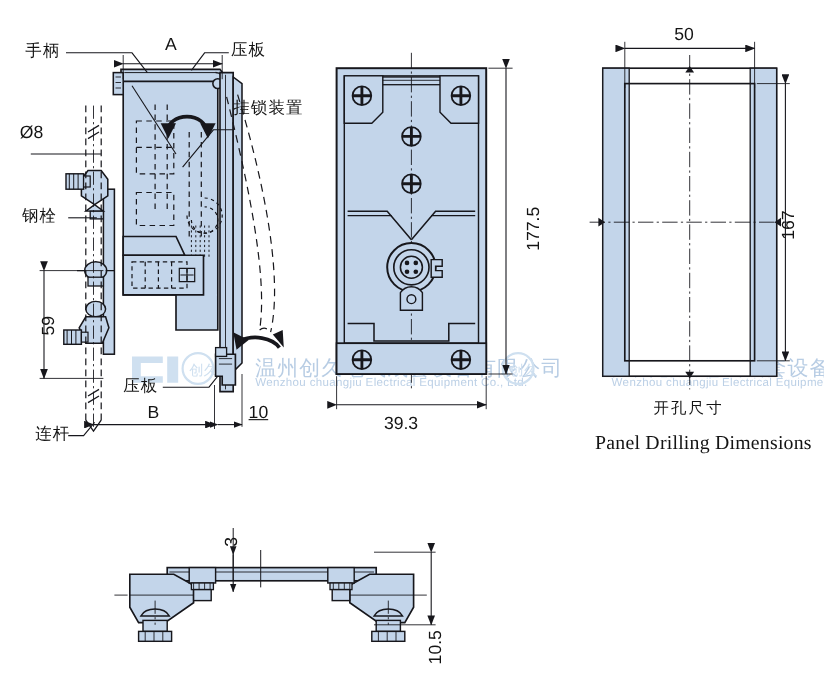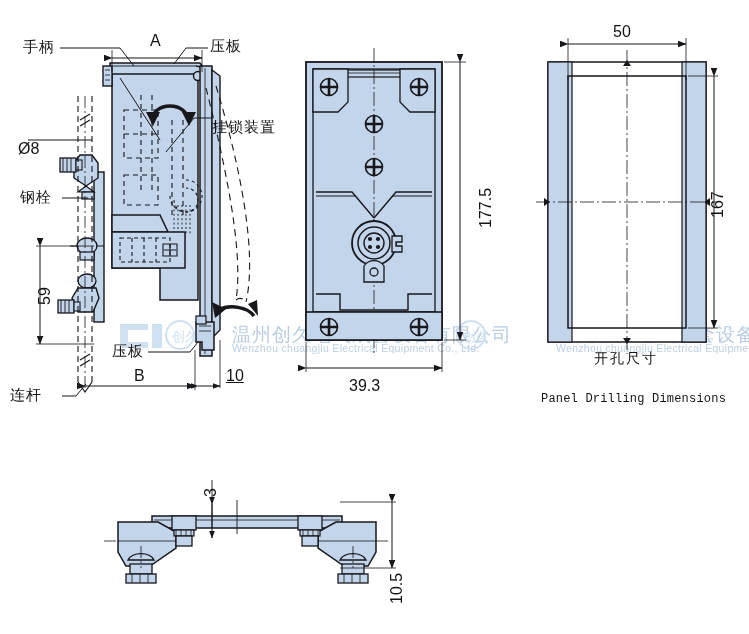--- a/index.html
+++ b/index.html
@@ -5,21 +5,21 @@
   html,body{margin:0;padding:0;background:#ffffff;}
   body{width:749px;height:634px;position:relative;overflow:hidden;
        font-family:"Liberation Sans","DejaVu Sans",sans-serif;color:#1b1b1b;}
   #stage{position:absolute;inset:0;width:749px;height:634px;}
   svg.layer{position:absolute;left:0;top:0;width:749px;height:634px;overflow:visible;}
   .lbl{position:absolute;white-space:nowrap;color:#141414;line-height:1;}
   .cn{font-family:Liberation Serif, serif;font-size:15px;letter-spacing:1px;}
   .dim{font-family:"Liberation Sans","DejaVu Sans",sans-serif;font-size:16px;}
   .dimv{transform-origin:0 0;}
   .cap-cn{font-family:"DejaVu Sans",sans-serif;font-size:14px;letter-spacing:2px;}
-  .cap-en{font-family:Liberation Mono, monospace;font-size:12px;letter-spacing:.2px;}
+  .cap-en{font-family:Liberation Serif, serif;font-size:18px;letter-spacing:.2px;}
   .wm{position:absolute;pointer-events:none;user-select:none;}
   .wm-cn{font-family:"DejaVu Sans",sans-serif;font-size:19px;color:#b8cde4;letter-spacing:1px;white-space:nowrap;}
   .wm-en{font-family:"Liberation Sans",sans-serif;font-size:10.5px;color:#bcd0e6;letter-spacing:.3px;white-space:nowrap;}
 </style>
 </head>
 <body>
 
 <div id="stage">
 
   <div class="wm" style="left:118px;top:318px;">
@@ -283,35 +283,35 @@
 
       <path d="M212,504 v34" stroke="#17171c" stroke-width="1" marker-start="url(#ahs)" marker-end="url(#ahs)"></path>
 
       <path d="M392,502 v66" stroke="#17171c" stroke-width="1" marker-start="url(#ah)" marker-end="url(#ah)"></path>
       <path d="M340,502 h56 M340,568 h56" stroke="#17171c" stroke-width="0.8"></path>
     </g>
   </svg>
 
   <div class="lbl cn" style="left:23px;top:40px;">手柄</div>
   <div class="lbl cn" style="left:210px;top:39px;">压板</div>
-  <div class="lbl cn" style="left:212px;top:120px;">挂锁装置</div>
+  <div class="lbl cn" style="left:212px;top:92px;">挂锁装置</div>
   <div class="lbl cn" style="left:20px;top:190px;text-align:center;">钢栓</div>
   <div class="lbl cn" style="left:112px;top:344px;">压板</div>
-  <div class="lbl cn" style="left:10px;top:388px;text-align:right;">连杆</div>
+  <div class="lbl cn" style="left:32px;top:388px;text-align:right;">连杆</div>
 
   <div class="lbl dim" style="left:150px;top:33px;">A</div>
-  <div class="lbl dim" style="left:18px;top:113px;margin-top:28px;">Ø8</div>
+  <div class="lbl dim" style="left:18px;top:113px;">Ø8</div>
   <div class="lbl dim dimv" style="left:37px;top:305px;transform:rotate(-90deg);">59</div>
   <div class="lbl dim" style="left:134px;top:368px;">B</div>
   <div class="lbl dim" style="left:226px;top:368px;text-decoration:underline;">10</div>
 
   <div class="lbl dim dimv" style="left:478px;top:228px;transform:rotate(-90deg);">177.5</div>
   <div class="lbl dim" style="left:349px;top:378px;">39.3</div>
 
   <div class="lbl dim" style="left:613px;top:24px;">50</div>
   <div class="lbl dim dimv" style="left:710px;top:218px;transform:rotate(-90deg);">167</div>
-  <div class="lbl cap-cn" style="left:594px;top:351px;">开孔尺寸</div>
+  <div class="lbl cap-cn" style="left:594px;top:364px;">开孔尺寸</div>
   <div class="lbl cap-en" style="left:541px;top:393px;">Panel Drilling Dimensions</div>
 
   <div class="lbl dim dimv" style="left:203px;top:497px;transform:rotate(-90deg);">3</div>
   <div class="lbl dim dimv" style="left:389px;top:604px;transform:rotate(-90deg);">10.5</div>
 
 </div>
 
 </body></html>

